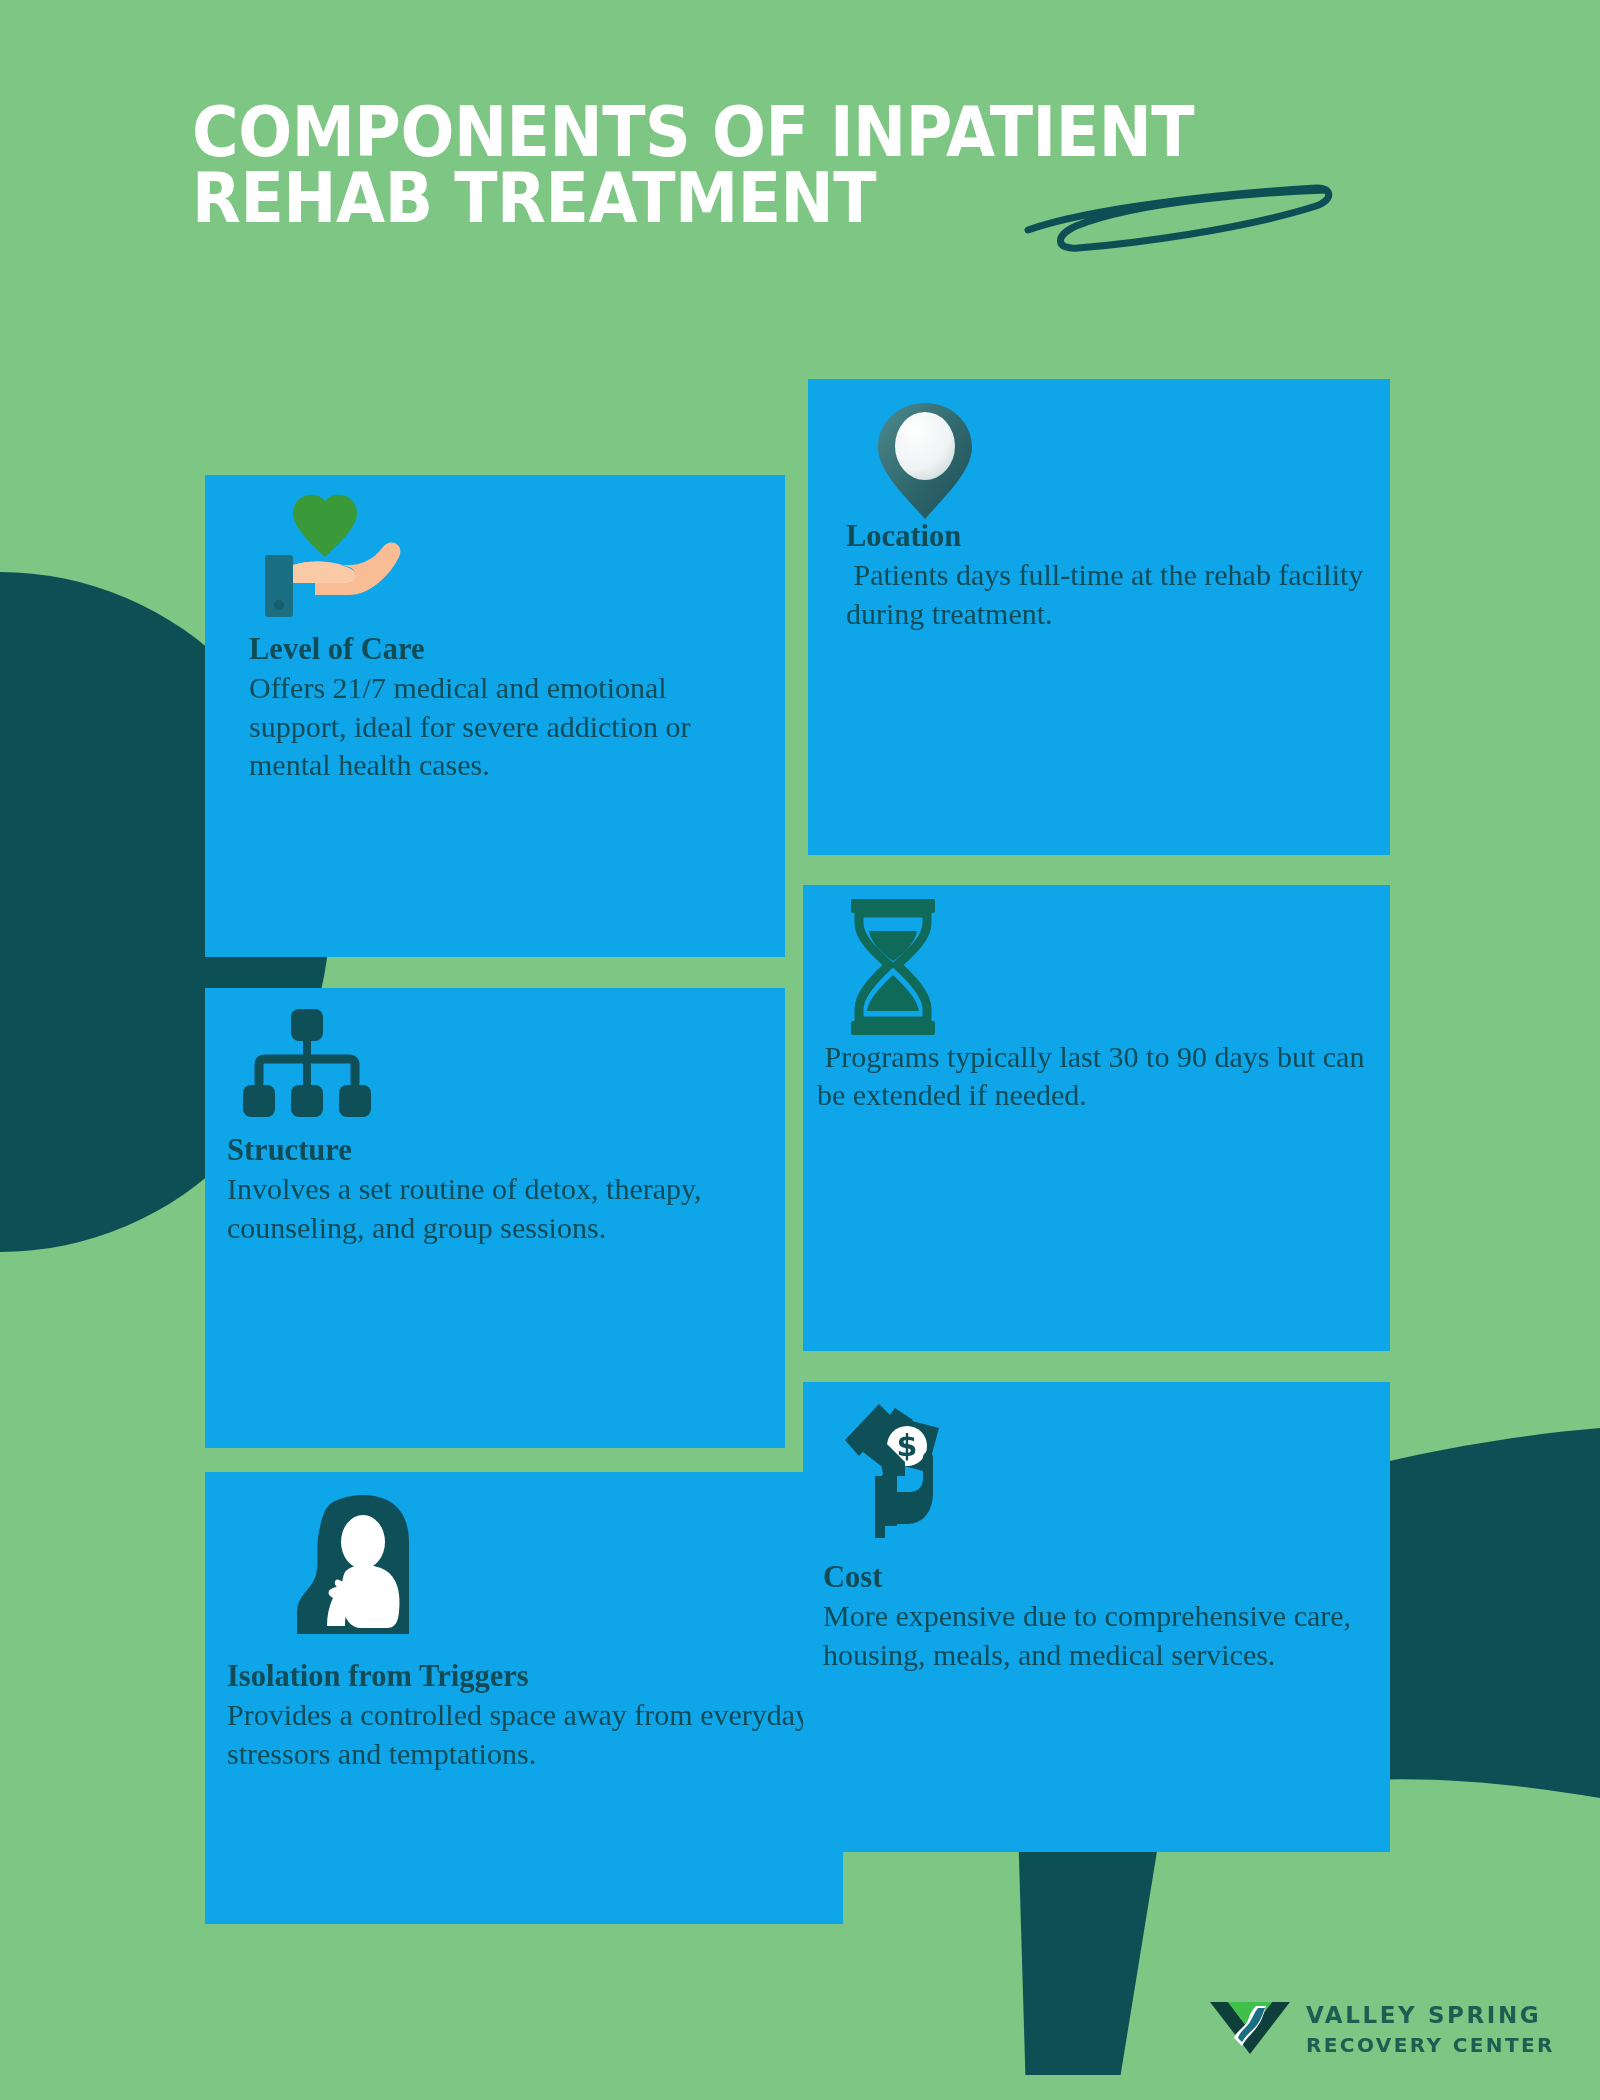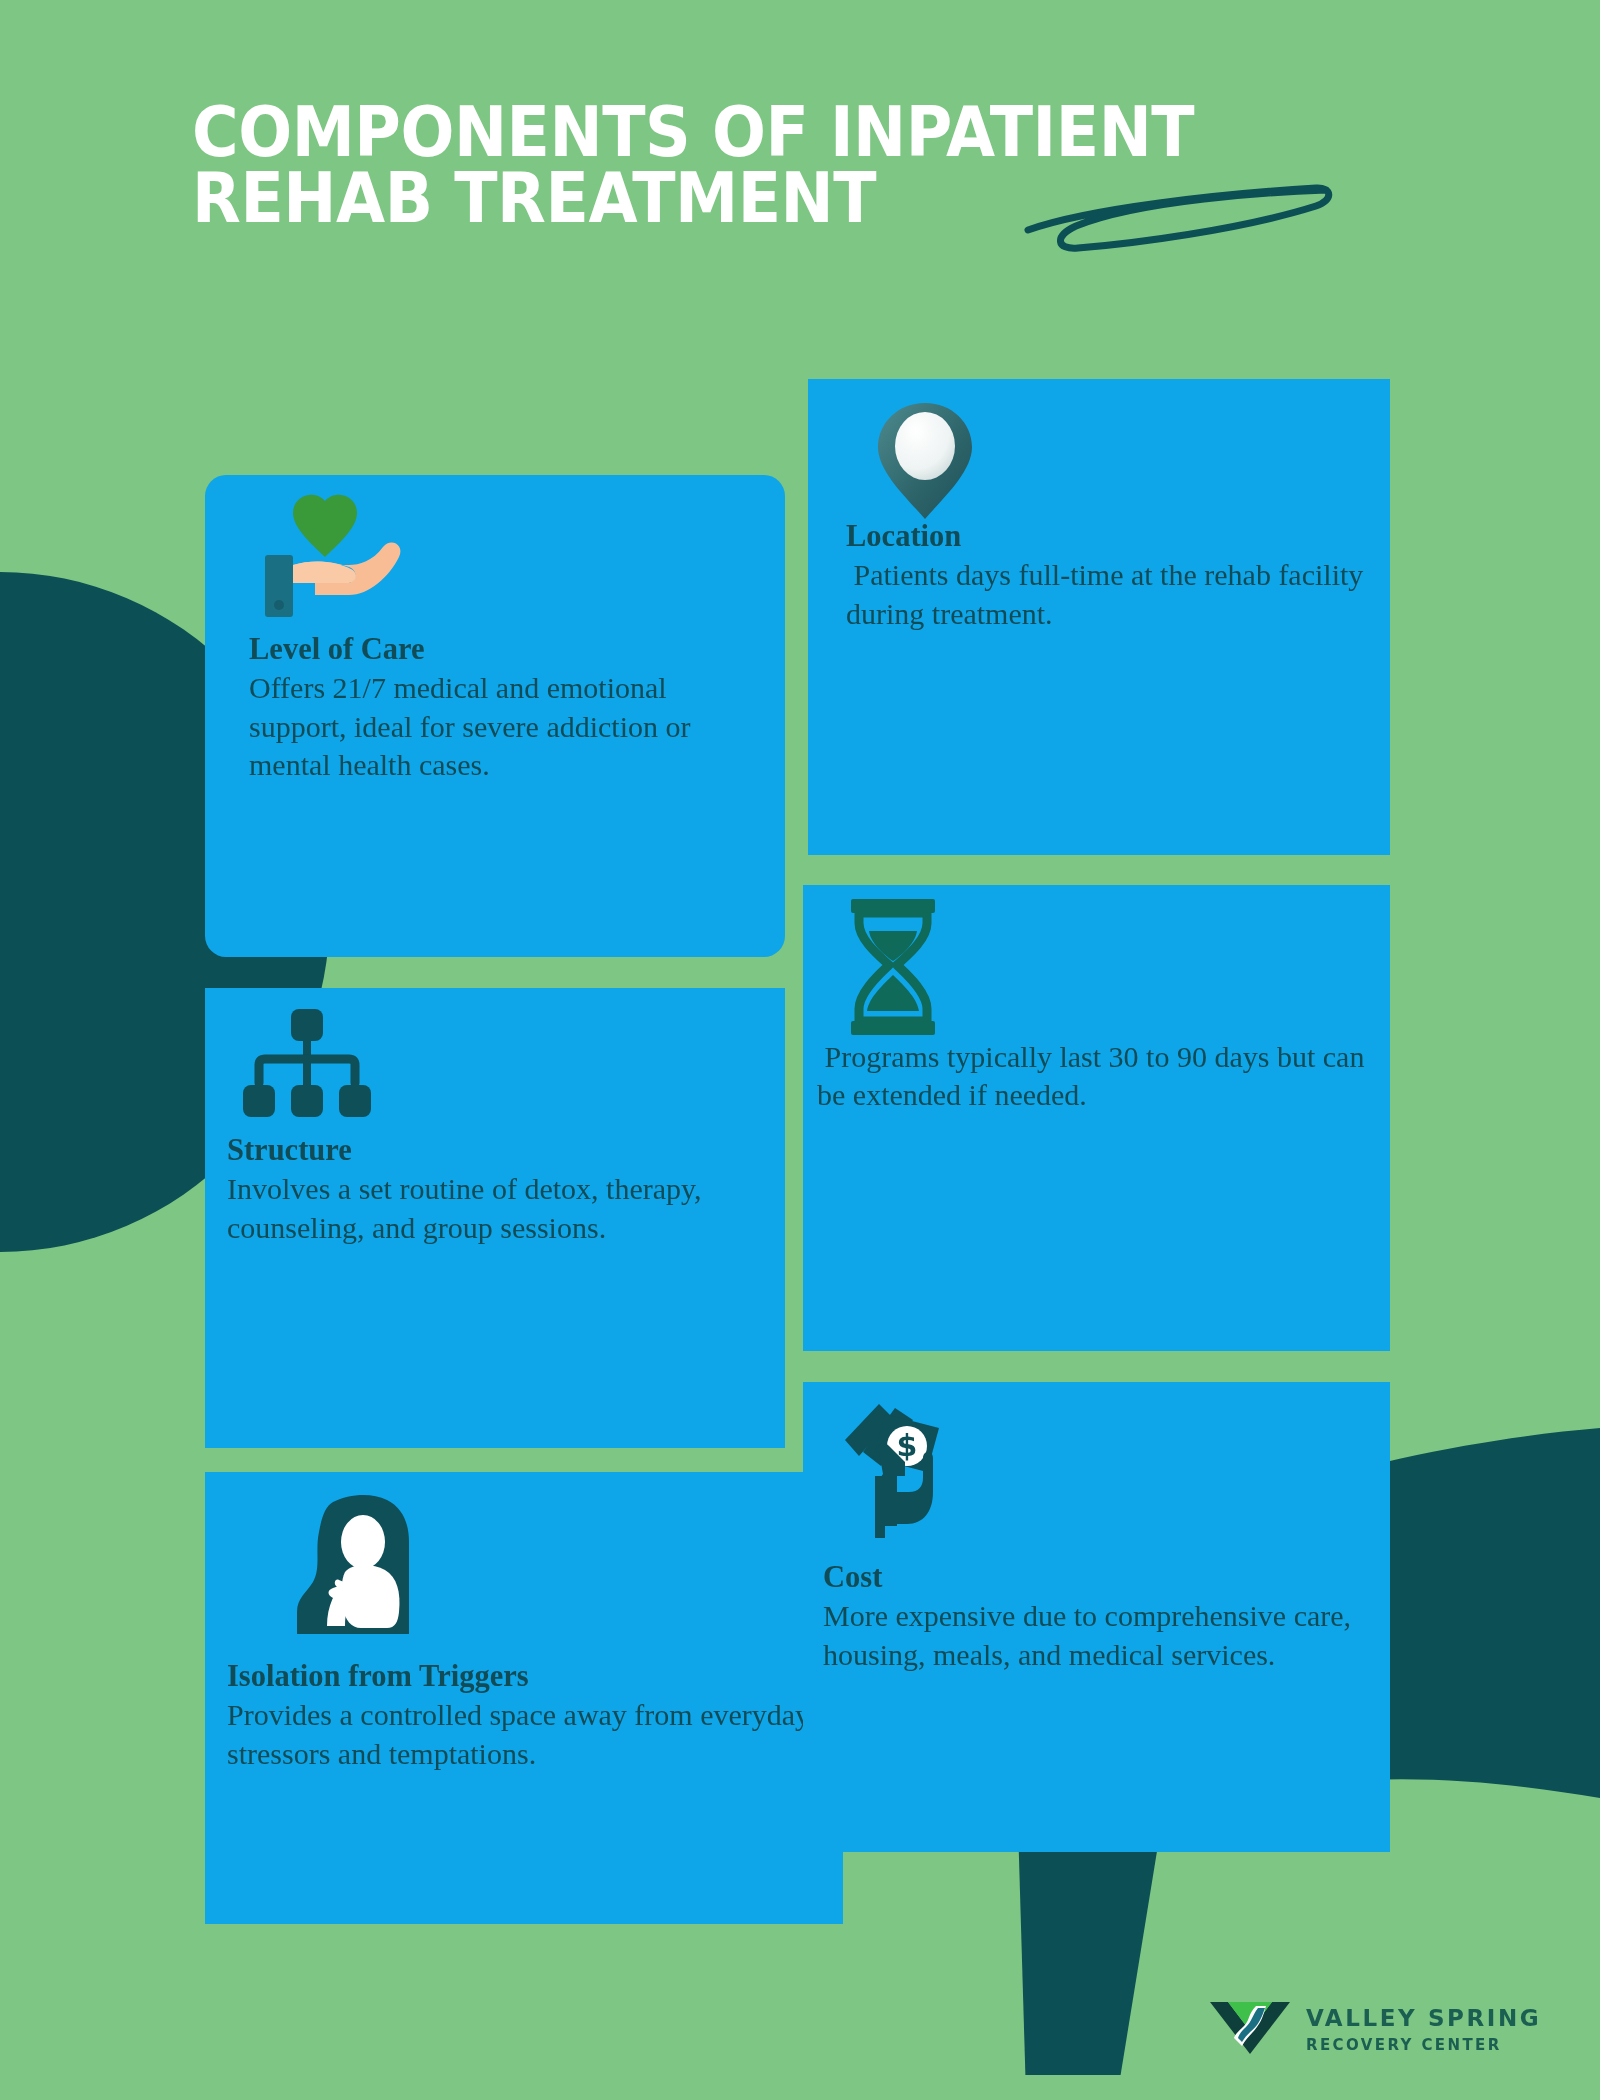--- a/index.html
+++ b/index.html
@@ -84,21 +84,21 @@
   }
   .card-body {
     font-family:"Liberation Serif", serif;
     font-size:30px;
     line-height:1.28;
     color:#114b55;
     white-space:pre-wrap;
   }
 
   
-  #card-level    { left:205px;  top:475px;  width:580px; height:482px;border-radius:21px; }
+  #card-level    { left:205px;  top:475px;  width:580px; height:482px; }
   #card-location { left:808px;  top:379px;  width:582px; height:476px; }
   #card-structure{ left:205px;  top:988px;  width:580px; height:460px; }
   #card-duration { left:803px;  top:885px;  width:587px; height:466px; }
   #card-isolation{ left:205px;  top:1472px; width:638px; height:452px; }
   #card-cost     { left:803px;  top:1382px; width:587px; height:470px; }
 
   #card-level    .icon-wrap { left:58px; top:18px; }
   #card-level    .card-text { top:157px; }
   #card-location .icon-wrap { left:62px; top:18px; }
   #card-location .card-text { top:140px; left:38px;}
@@ -121,21 +121,21 @@
   .logo-line1 {
     font-family:"DejaVu Sans", sans-serif;
     font-weight:bold;
     font-size:23px;
     letter-spacing:2.6px;
     color:#1b5e52;
   }
   .logo-line2 {
     font-family:"DejaVu Sans", sans-serif;
     font-weight:bold;
-    font-size:15px;
+    font-size:20px;
     letter-spacing:2.4px;
     color:#1b5e52;
   }
 </style>
 </head>
 <body>
 
 <div class="bg-layer">
   <div class="blob-left"></div>
   <div class="band-right">

